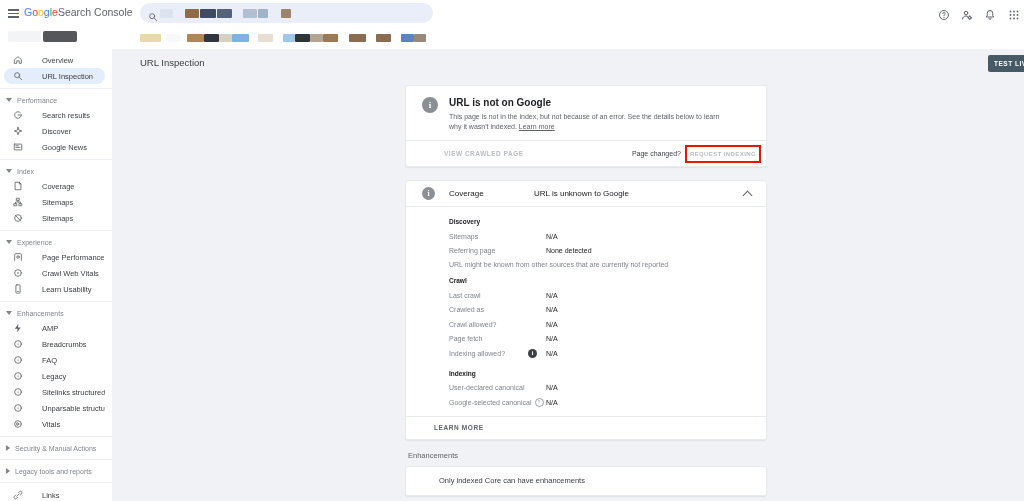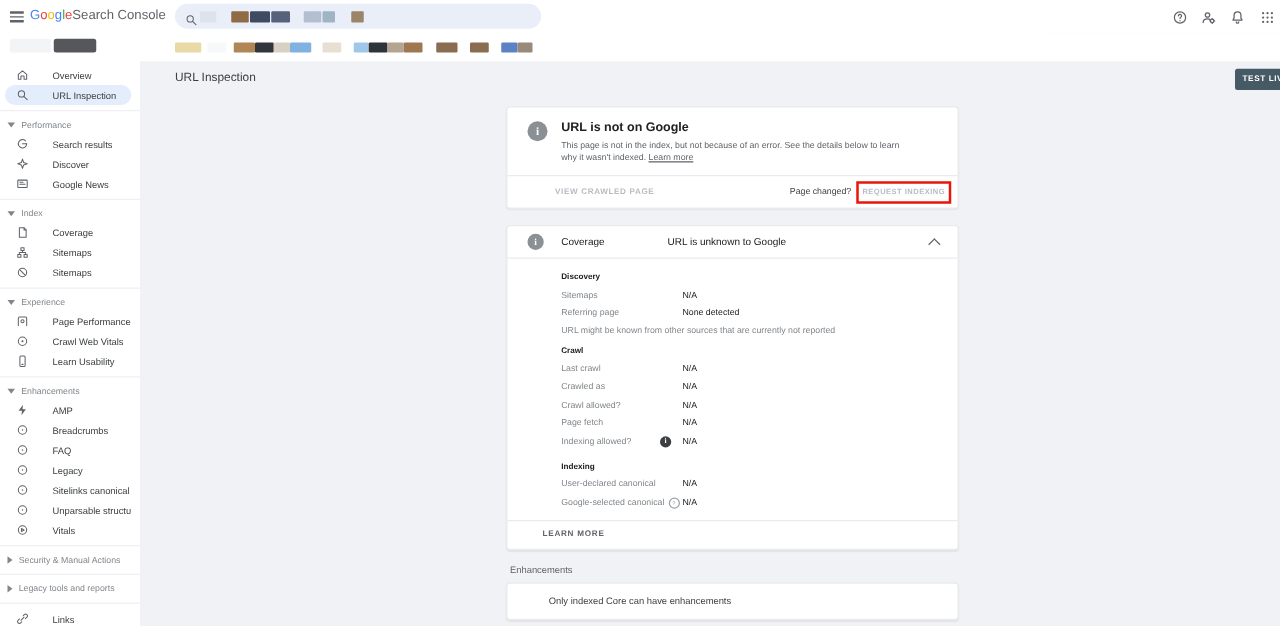--- a/index.html
+++ b/index.html
@@ -297,21 +297,21 @@
         </span>
         <span>Legacy</span>
       </div>
       <div class="nav-item">
         <span class="icn">
           <svg viewBox="0 0 24 24">
             <circle cx="12" cy="12" r="8"></circle>
             <circle cx="12" cy="12" r="1.5" fill="currentColor" stroke="none"></circle>
           </svg>
         </span>
-        <span>Sitelinks canonical</span>
+        <span>Sitelinks structured</span>
       </div>
       <div class="nav-item">
         <span class="icn">
           <svg viewBox="0 0 24 24">
             <circle cx="12" cy="12" r="8"></circle>
             <circle cx="12" cy="12" r="1.5" fill="currentColor" stroke="none"></circle>
           </svg>
         </span>
         <span>Unparsable structured d...</span>
       </div>

